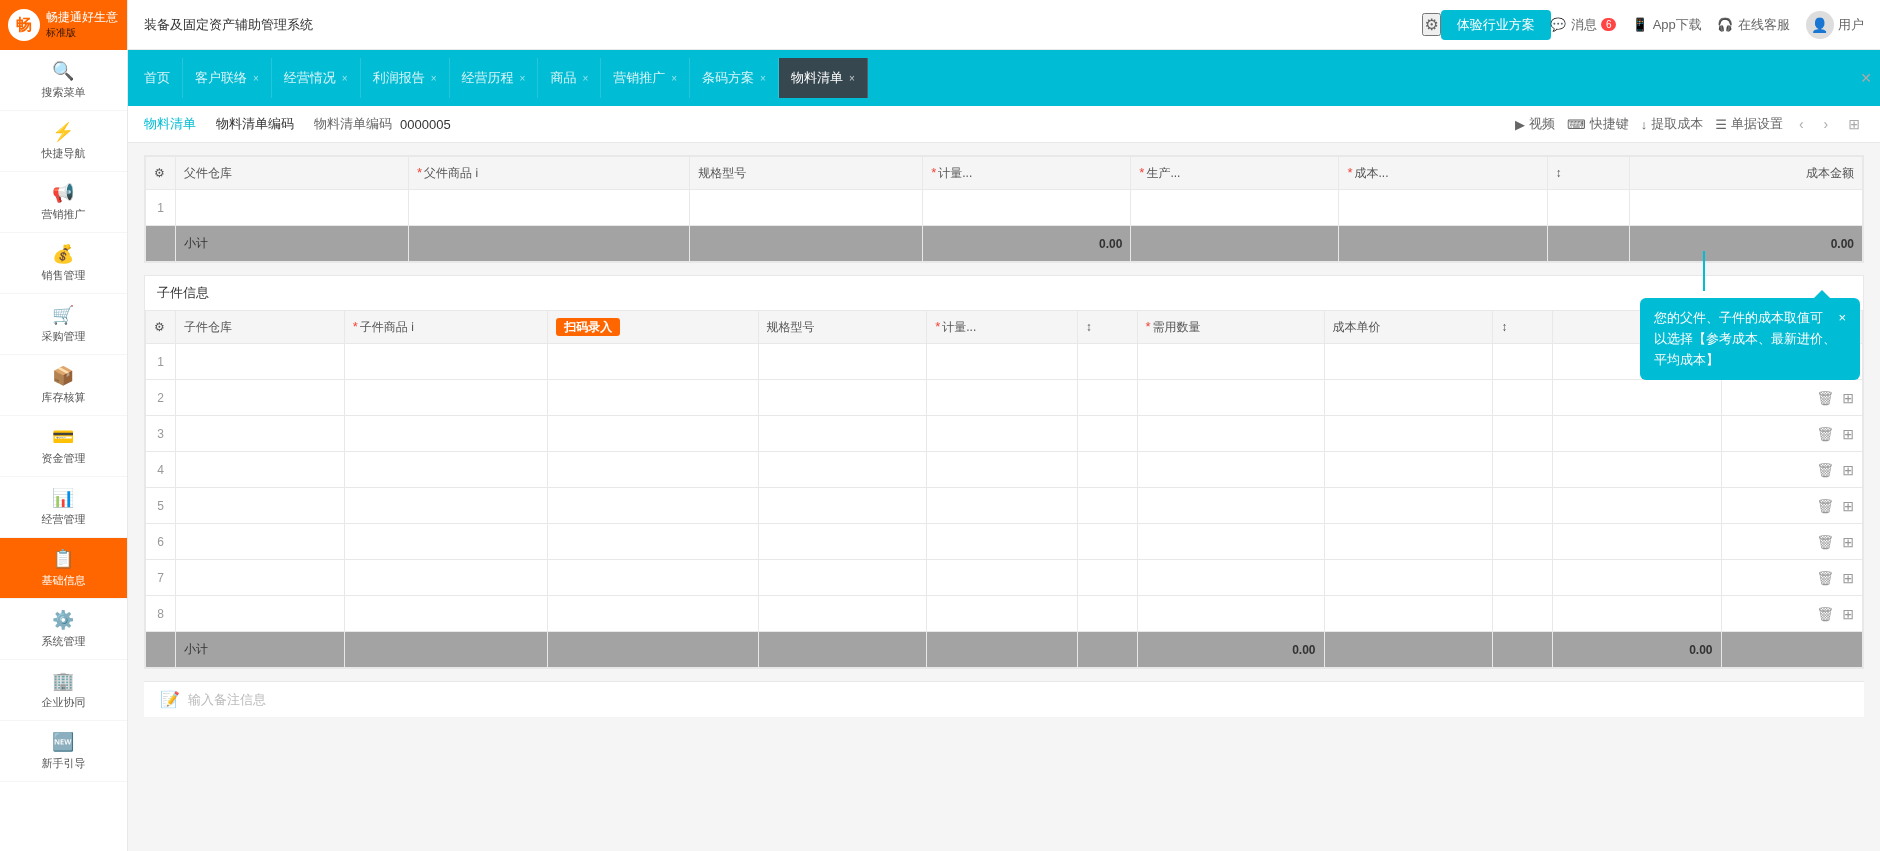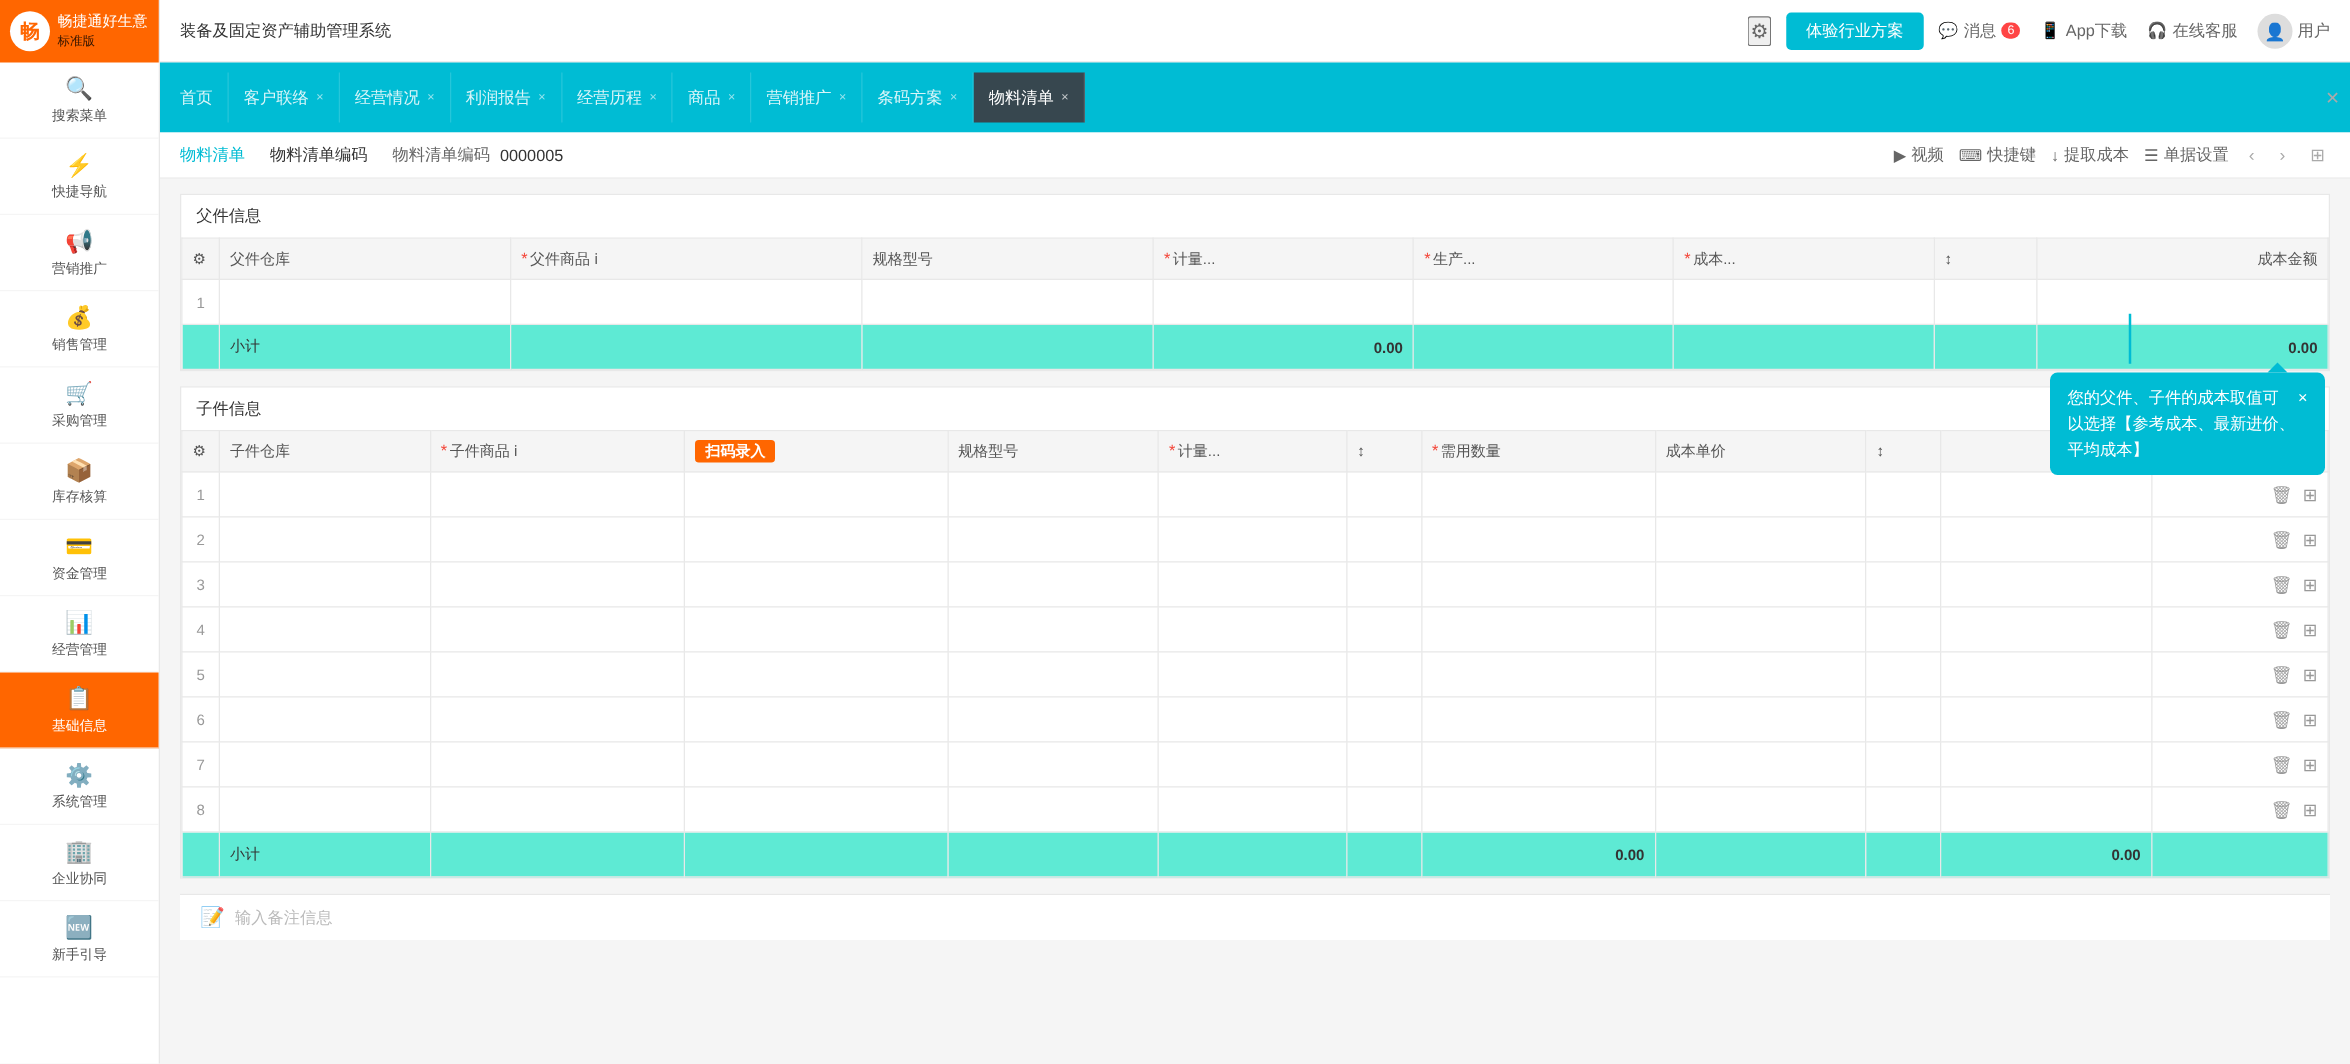--- a/index.html
+++ b/index.html
@@ -59,21 +59,20 @@
     .main { flex: 1; display: flex; flex-direction: column; overflow: hidden; }
 
     
     .topbar {
       background: #fff;
       height: 50px;
       display: flex;
       align-items: center;
       padding: 0 16px;
       border-bottom: 1px solid #e8e8e8;
-      gap: 12px;
     }
     .topbar-title { color: #333; font-size: 13px; flex: 1; }
     .topbar-gear { color: #666; cursor: pointer; font-size: 16px; }
     .topbar-btn {
       background: #00bcd4;
       color: #fff;
       border: none;
       padding: 6px 16px;
       border-radius: 4px;
       cursor: pointer;
@@ -146,21 +145,21 @@
       font-size: 12px;
       white-space: nowrap;
     }
     .data-table td {
       border: 1px solid #e8e8e8;
       padding: 6px 8px;
       font-size: 12px;
       color: #333;
       height: 36px;
     }
-    .data-table tr.subtotal td { background: #5eead4; font-weight: 500; }
+    .data-table tr.subtotal td { background: #a3a3a3; font-weight: 500; }
     .data-table .row-num { color: #999; text-align: center; width: 30px; }
     .th-settings { width: 30px; text-align: center; }
     .required { color: #f44336; margin-right: 2px; }
 
     .scan-badge {
       background: #ff6600;
       color: #fff;
       padding: 2px 8px;
       border-radius: 3px;
       font-size: 12px;
@@ -374,21 +373,20 @@
   <div class="page-content">
 
     <div style="position:absolute;top:108px;right:175px;width:2px;height:40px;background:#00bcd4;z-index:99;"></div>
 
     <div class="tooltip-popup">
       <span class="tooltip-close">×</span>
       <span>您的父件、子件的成本取值可以选择【参考成本、最新进价、平均成本】</span>
     </div>
 
     <div class="section">
-      <div class="section-title">父件信息</div>
       <table class="data-table">
         <thead>
           <tr>
             <th class="th-settings">⚙</th>
             <th>父件仓库</th>
             <th><span class="required">*</span>父件商品 ℹ</th>
             <th>规格型号</th>
             <th><span class="required">*</span>计量...</th>
             <th><span class="required">*</span>生产...</th>
             <th><span class="required">*</span>成本...</th>

